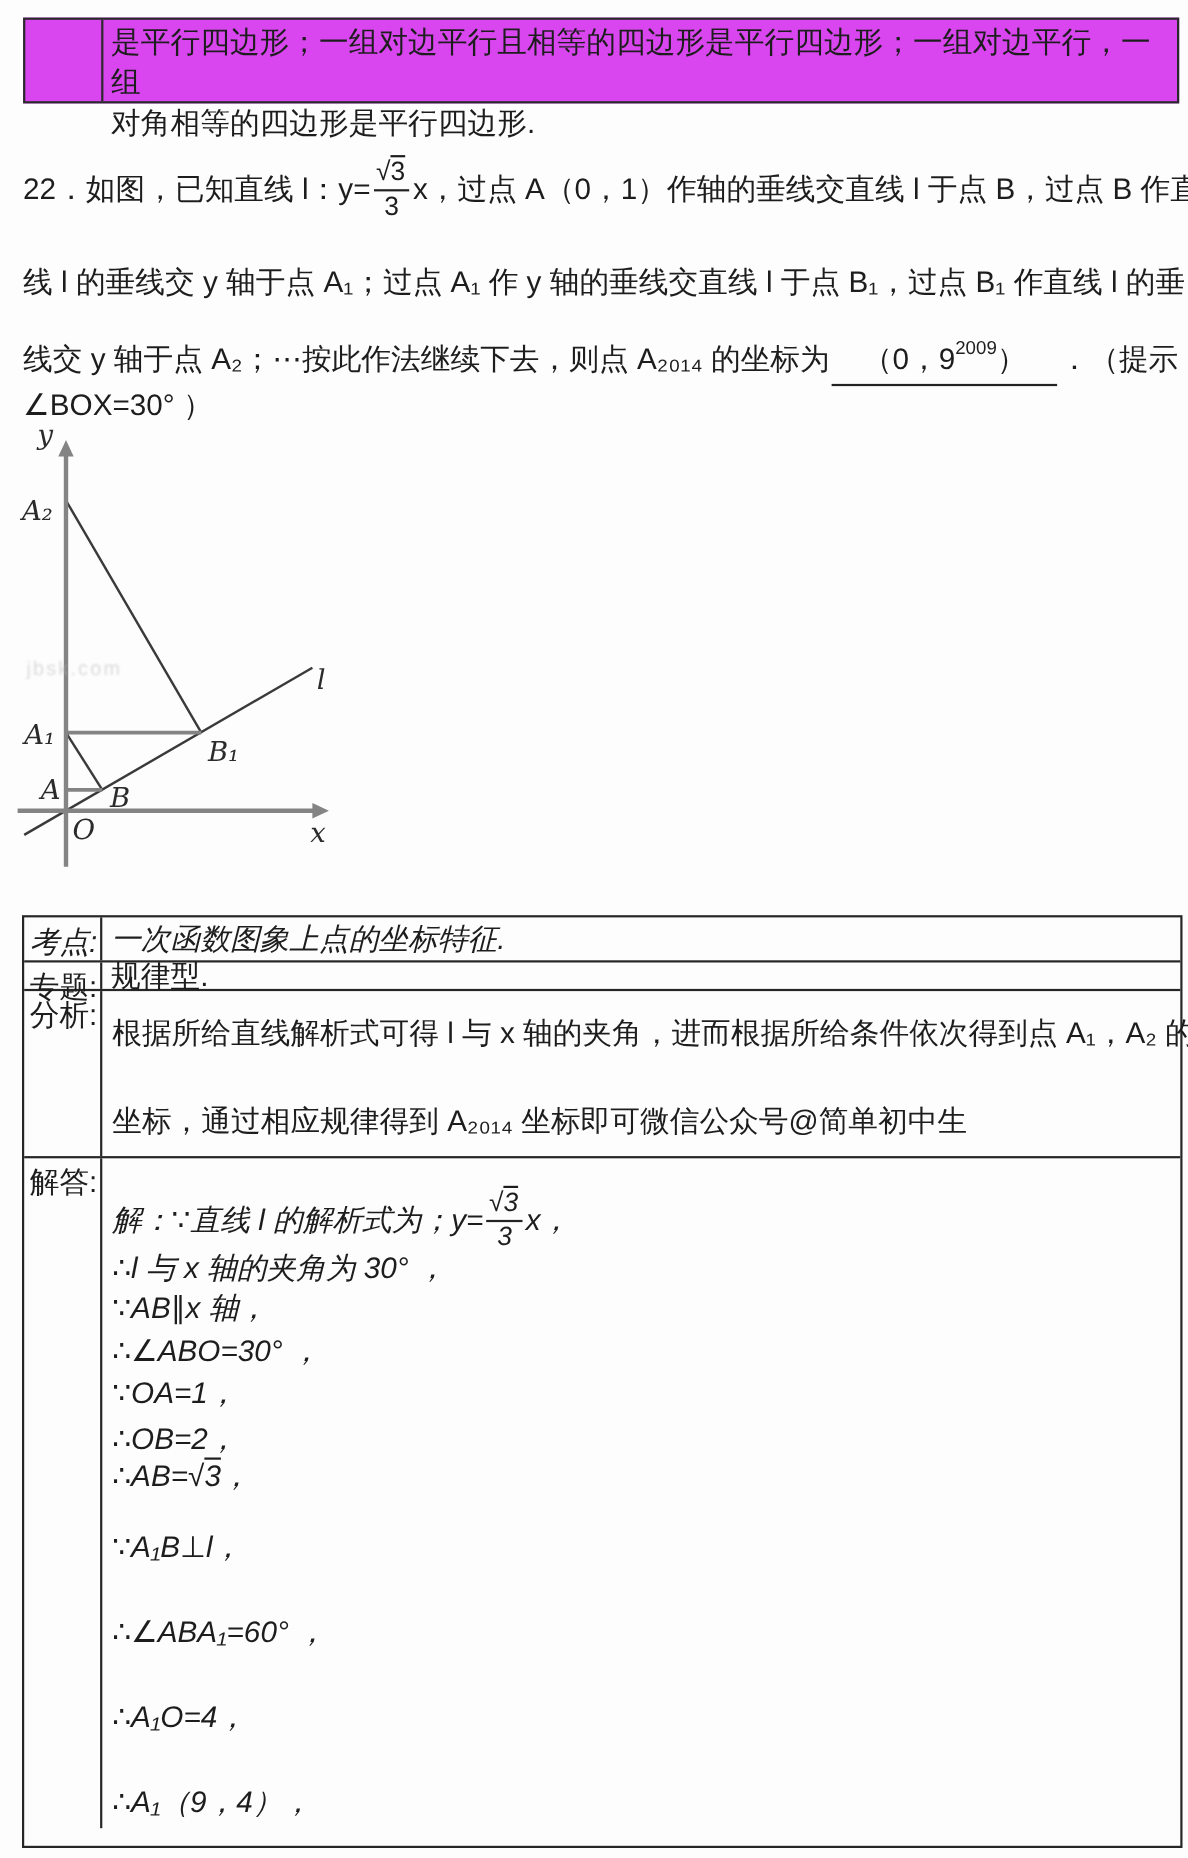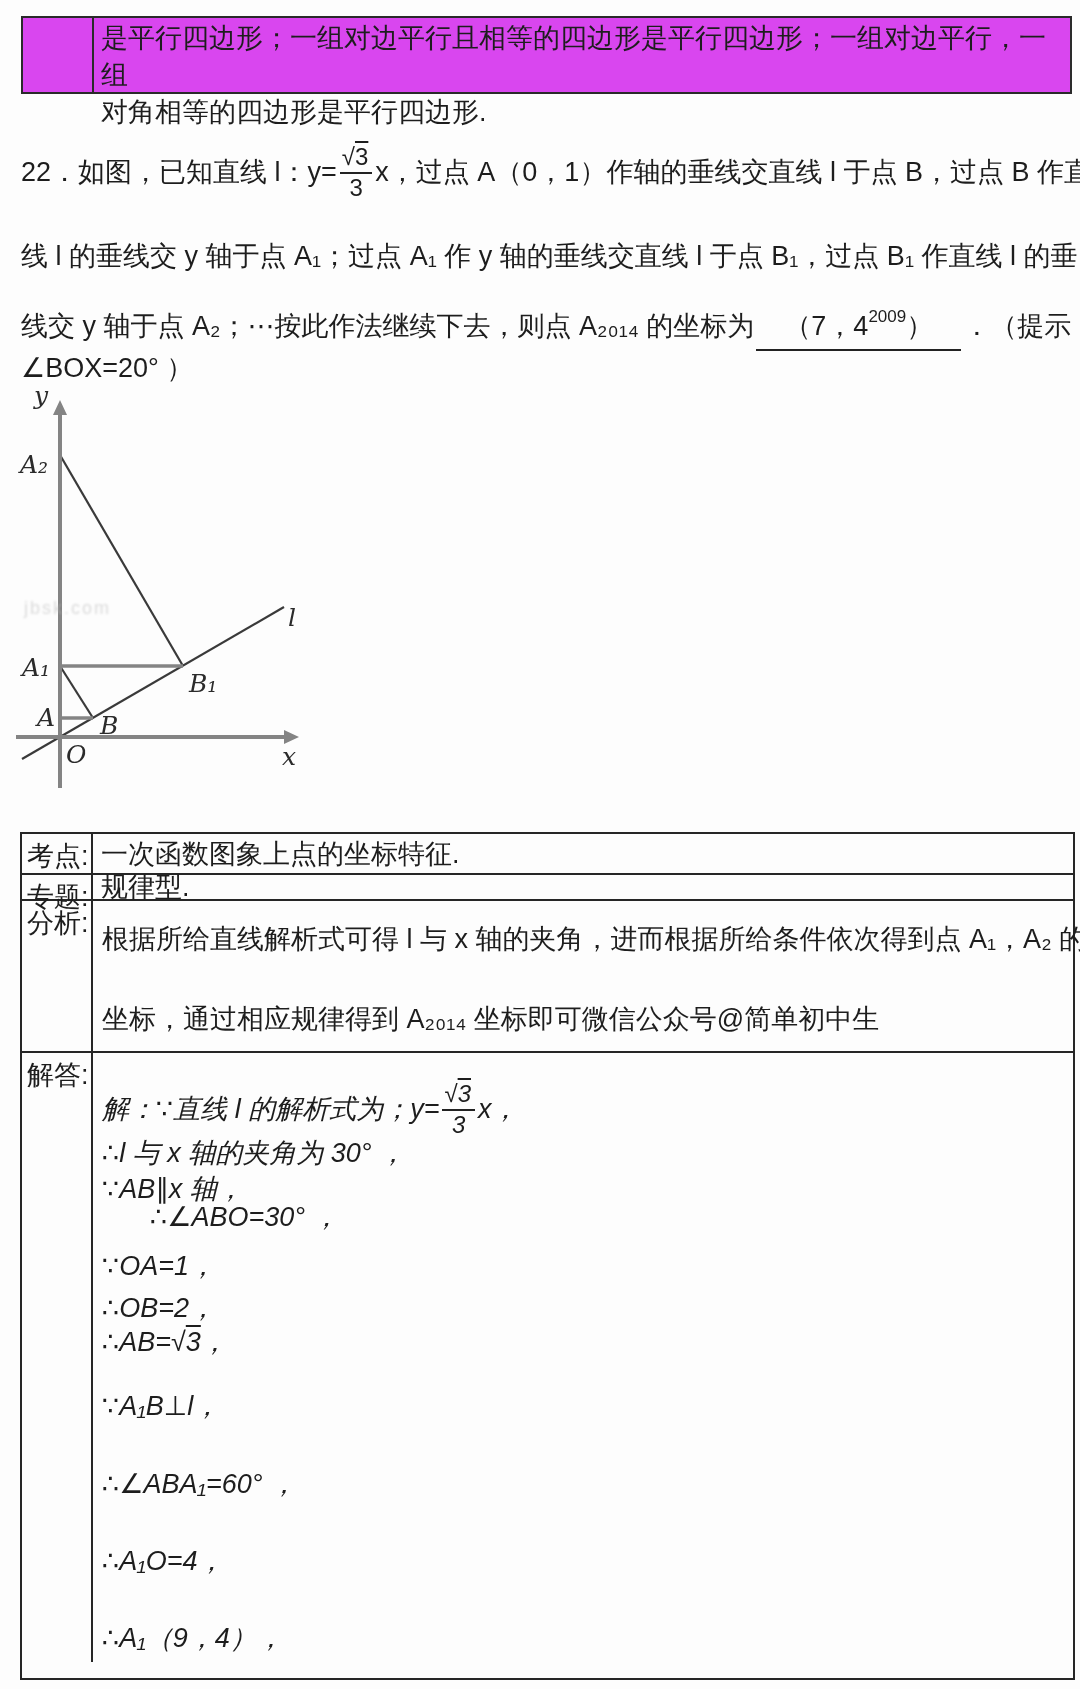--- a/index.html
+++ b/index.html
@@ -49,28 +49,28 @@
     position:absolute; left:20px; top:832px; width:1055px; height:848px;
     border:2px solid #262626; background:#fdfdfd;
   }
   .srow { display:flex; border-top:2px solid #262626; }
   .srow:first-child { border-top:none; }
   .srow-label {
     width:71px; border-right:2px solid #262626; font-size:27px; font-weight:500;
     padding:4px 0 0 5px; letter-spacing:0; flex:none;
   }
   .srow-content { flex:1; font-size:27px; font-weight:500; position:relative;border-radius:11px; }
-  .r1 { height:39px; } .r2 { height:26px; } .r3 { height:152px; } .r4 { height:611px; }
+  .r1 { height:39px;font-style:italic; } .r2 { height:26px; } .r3 { height:152px; } .r4 { height:611px; }
   .r1 .srow-content, .r2 .srow-content { display:flex; align-items:center; padding-left:8px; }
   .r1 .srow-label, .r2 .srow-label { padding-top:4px; }
   .an-line { position:absolute; left:9px; white-space:nowrap; }
   .an1 { top:20px; } .an2 { top:100px; }
   .sol-line { position:absolute; left:9px; white-space:nowrap;font-style:italic; }
   .sol-f { top:23px; height:66px; display:flex; align-items:center; }
-  .sl2 { top:82px; } .sl3 { top:118px; } .sl4 { top:146px;margin-left:48px; } .sl5 { top:195px; }
+  .sl2 { top:82px; } .sl3 { top:118px; } .sl4 { top:157px; } .sl5 { top:195px; }
   .sl6 { top:237px; } .sl7 { top:271px; } .sl8 { top:335px; } .sl9 { top:413px; }
   .sl10 { top:490px; } .sl11 { top:567px; }
 </style>
 </head>
 <body>
 
 <div class="topbox">
   <div class="topbox-left"></div>
   <div class="topbox-right">
     <div>是平行四边形；一组对边平行且相等的四边形是平行四边形；一组对边平行，一组</div>
@@ -81,23 +81,23 @@
 <div class="qline q1">
   <span>22．如图，已知直线 l：y=</span>
   <span class="frac">
     <span class="frac-num"><span>√</span><span class="radicand">3</span></span>
     <span class="frac-den">3</span>
   </span>
   <span>x，过点 A（0，1）作轴的垂线交直线 l 于点 B，过点 B 作直</span>
 </div>
 <div class="qline q2">线 l 的垂线交 y 轴于点 A₁；过点 A₁ 作 y 轴的垂线交直线 l 于点 B₁，过点 B₁ 作直线 l 的垂</div>
 <div class="qline q3">
-  <span>线交 y 轴于点 A₂；⋯按此作法继续下去，则点 A₂₀₁₄ 的坐标为</span><span class="answer-blank"><span>（7，4</span><span class="ans-sup">2009</span><span>）</span></span><span>．（提示：</span>
+  <span>线交 y 轴于点 A₂；⋯按此作法继续下去，则点 A₂₀₁₄ 的坐标为</span><span class="answer-blank"><span>（0，9</span><span class="ans-sup">2009</span><span>）</span></span><span>．（提示：</span>
 </div>
-<div class="qline q4">∠BOX=20°  ）</div>
+<div class="qline q4">∠BOX=30°  ）</div>
 
 <div class="figure">
   <svg width="320" height="402" viewBox="0 388 320 402">
 
     <line x1="22" y1="759" x2="284" y2="607" stroke="#3a3a3a" stroke-width="2.2"></line>
 
     <line x1="60" y1="455" x2="183" y2="666" stroke="#3a3a3a" stroke-width="2.2"></line>
 
     <line x1="60" y1="666" x2="183" y2="666" stroke="#848484" stroke-width="3.4"></line>
 

